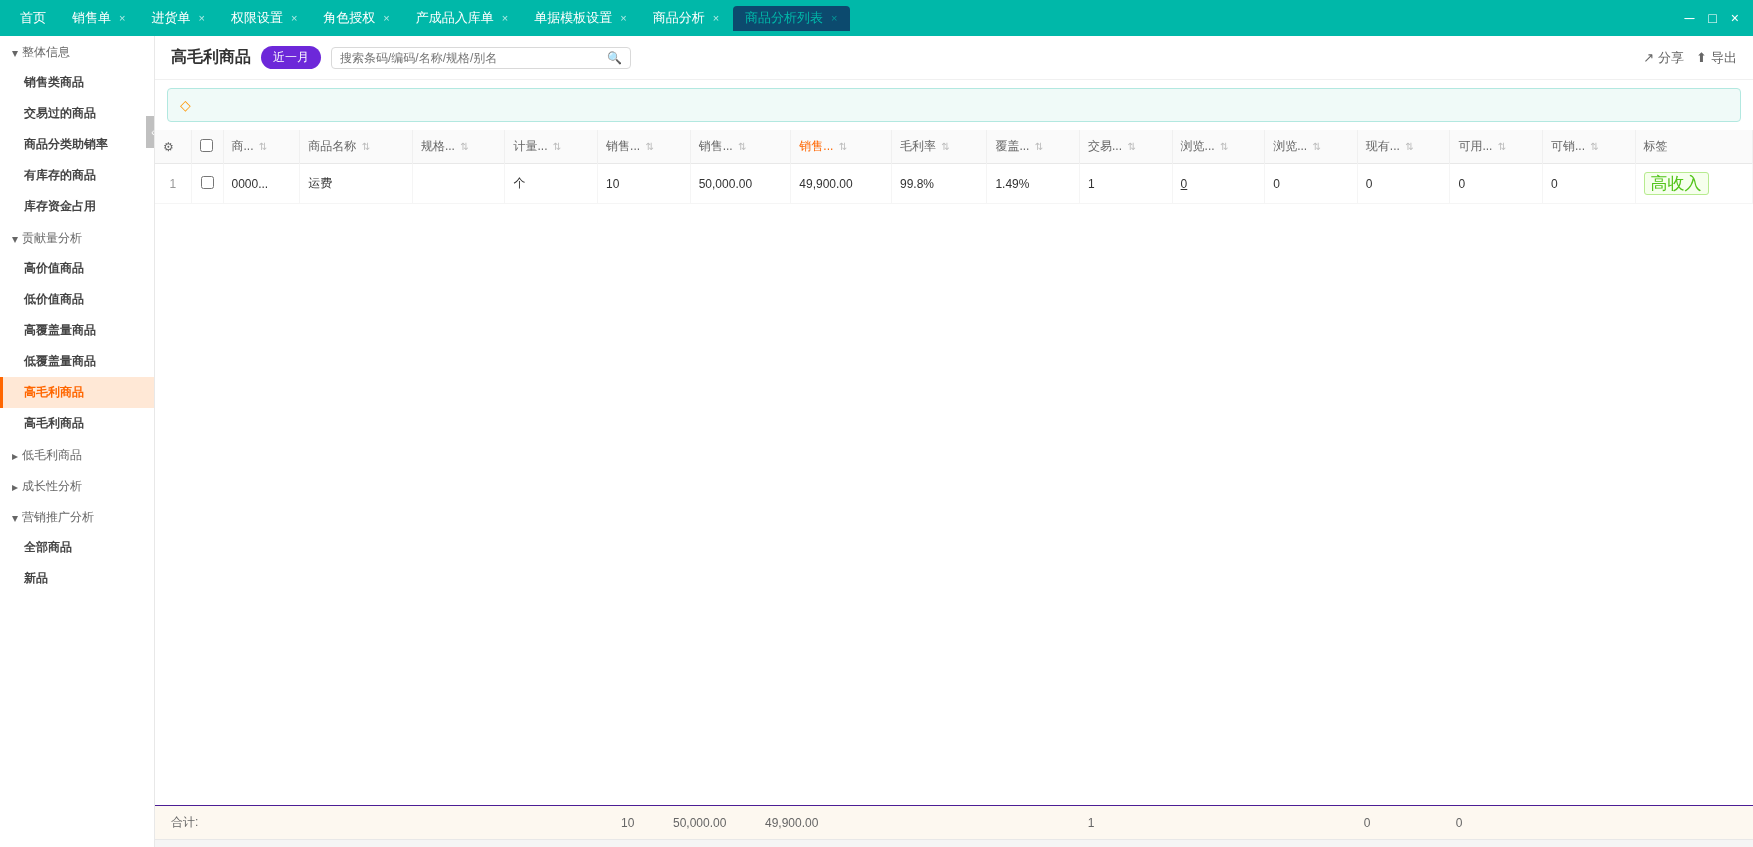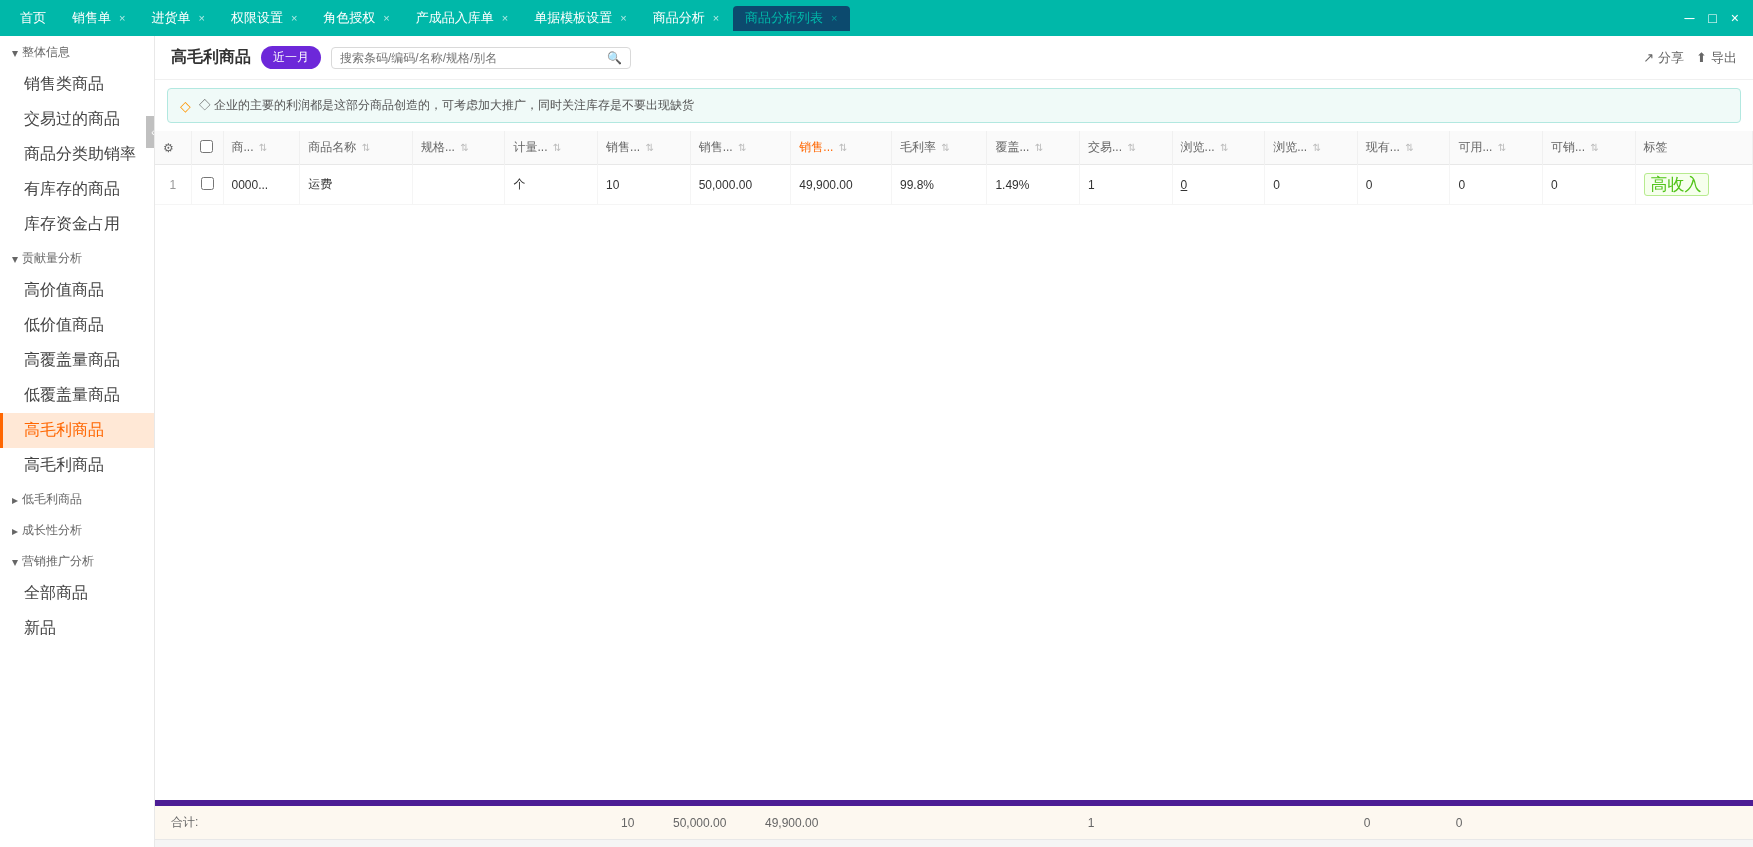--- a/index.html
+++ b/index.html
@@ -49,24 +49,25 @@
       display: flex;
       align-items: center;
       padding: 8px 12px 6px 12px;
       font-size: 12px;
       color: #666;
       cursor: pointer;
       gap: 4px;
     }
     .sidebar-item {
       padding: 7px 12px 7px 24px;
-      font-size: 16px;
+      font-size: 12px;
       color: #444;
       cursor: pointer;
       white-space: nowrap;
+      font-weight: bold;
     }
     .sidebar-item.active { background: #ffe8d6; color: #f60; border-left: 3px solid #f60; padding-left: 21px; }
 
     
     .content-area {
       flex: 1;
       display: flex;
       flex-direction: column;
       background: #fff;
       overflow: hidden;
@@ -174,21 +175,21 @@
       white-space: nowrap;
     }
     .tag-high { color: #52c41a; font-size: 17px; background: #f6ffed; border: 1px solid #b7eb8f; border-radius: 3px; padding: 1px 6px; }
     .col-num { text-align: center; color: #999; width: 36px; }
     .col-checkbox { text-align: center; width: 32px; }
     .underline-link { text-decoration: underline; color: #333; cursor: pointer; }
 
     
     .table-footer {
       background: #fdf8f0;
-      border-top: 6px solid #4c1d95;
+      border-top: 1px solid #4c1d95;
       padding: 8px 16px;
       display: flex;
       align-items: center;
       gap: 16px;
       font-size: 12px;
       color: #666;
       flex-shrink: 0;
     }
     .footer-label { color: #666; }
     .footer-cell {
@@ -357,21 +358,20 @@
         </div>
         <div class="action-btn">
           <span>⬆</span>
           <span>导出</span>
         </div>
       </div>
     </div>
 
     <div class="info-banner">
       <span class="info-icon">◇</span>
-      <span>◇ 企业的主要的利润都是这部分商品创造的，可考虑加大推广，同时关注库存是不要出现缺货</span>
     </div>
 
     <div class="table-container">
       <table>
         <thead>
           <tr>
             <th>
               <span>⚙</span>
             </th>
             <th>

